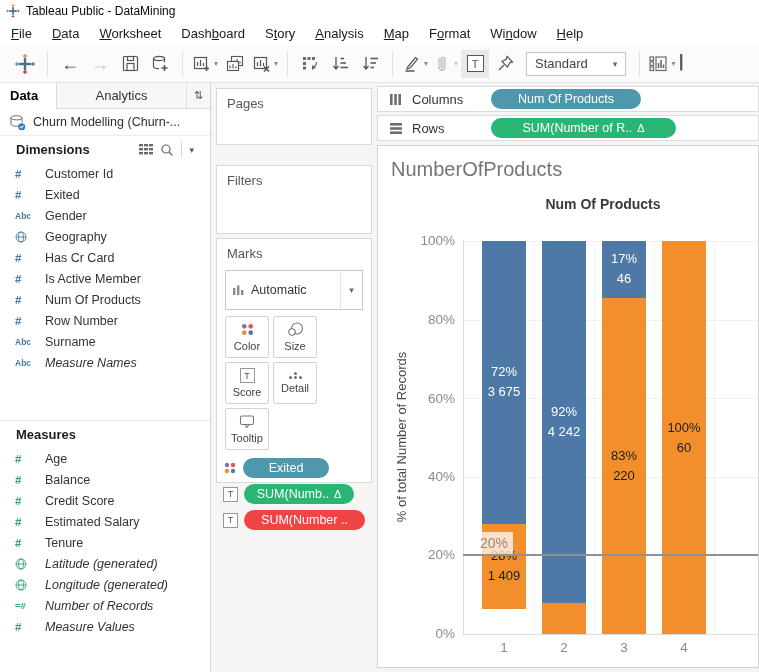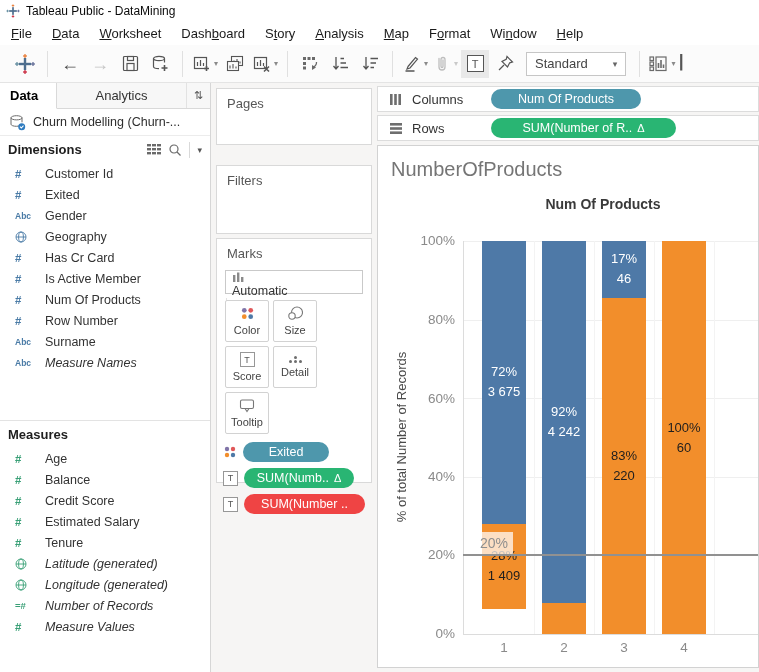--- a/index.html
+++ b/index.html
@@ -36,41 +36,41 @@
   .midpanel { width:164px; background:#f6f5f4; position:relative; }
   .rightarea { flex:1; background:#f6f5f4; position:relative; }
 
   
   .tabs { height:26px; display:flex; border-bottom:1px solid #d9d9d9; flex:0 0 auto; }
   .tab-data { width:57px; background:#fff; font-weight:bold; color:#000; display:flex; align-items:center; padding-left:10px; border-right:1px solid #d9d9d9; margin-bottom:-1px; border-bottom:1px solid #fff; }
   .tab-analytics { flex:1; background:#f7f7f7; color:#333; display:flex; align-items:center; justify-content:center; }
   .tab-swap { width:24px; background:#f7f7f7; border-left:1px solid #e2e2e2; display:flex; align-items:center; justify-content:center; color:#555; font-size:11px; }
   .ds-row { height:27px; display:flex; align-items:center; gap:7px; padding-left:9px; border-bottom:1px solid #ececec; flex:0 0 auto; }
   .ds-label { font-size:12.5px; color:#2e2e2e; white-space:nowrap; }
-  .list-header { height:27px; display:flex; align-items:center; padding:0 8px; flex:0 0 auto; }
+  .list-header { height:27px; display:flex; align-items:center; padding:0 16px; flex:0 0 auto; }
   .list-header .hdr-title { font-weight:bold; font-size:13px; color:#1e1e1e; flex:1; }
   .hdr-icons { display:flex; align-items:center; gap:7px; color:#666; }
   .hdr-sep { width:1px; height:16px; background:#d9d9d9; }
   .hdr-caret { font-size:9px; color:#555; }
   .measures-block { border-top:1px solid #e3e3e3; margin-top:47px; }
   .field-row { height:21px; display:flex; align-items:center; padding-left:15px; }
   .field-icon { width:30px; flex:0 0 auto; display:flex; align-items:center; font-weight:bold; }
   .field-icon.glyph-num { font-size:11.5px; }
   .field-icon.glyph-abc { font-size:8.5px; }
   .field-icon.glyph-calc-num { font-size:9.5px; }
   .field-label { font-size:12.5px; color:#333; white-space:nowrap; }
   .field-label.italic { font-style:italic; }
 
   
   .card { position:absolute; left:5px; right:3px; background:#fff; border:1px solid #d9d9d9; }
   .card-label { color:#575757; font-size:13px; padding:7px 0 0 10px; }
   #pagesCard { top:5px; height:57px; }
   #filtersCard { top:82px; height:69px; }
   #marksCard { top:155px; height:245px; }
-  .marktype-select { height:24px; margin:9px 8px 6px 8px; border:1px solid #c9c9c9; display:flex; background:#fff;flex-direction:column; }
+  .marktype-select { height:40px; margin:9px 8px 6px 8px; border:1px solid #c9c9c9; display:flex; align-items:center; background:#fff; }
   .marktype-select .mt-text { flex:1; padding-left:6px; font-size:12.5px; color:#333; }
   .marktype-select .mt-caret { width:22px; border-left:1px solid #e2e2e2; text-align:center; font-size:9px; color:#666; align-self:stretch; display:flex; align-items:center; justify-content:center; }
   .mark-btn-grid { padding:0 8px; display:flex; flex-wrap:wrap; gap:4px; }
   .mark-btn { width:44px; height:42px; border:1px solid #d2d2d2; border-radius:2px; background:#fff; display:flex; flex-direction:column; align-items:center; justify-content:center; gap:3px; }
   .mark-btn .mb-label { font-size:11px; color:#444; }
   .detail-icon { display:flex; flex-direction:column; align-items:center; gap:1px; }
   .detail-icon .drow { display:flex; gap:2px; }
   .dot3 { width:3px; height:3px; border-radius:50%; background:#6e6e6e; }
   .mark-pills { padding:8px 6px 0 6px; display:flex; flex-direction:column; gap:6px; }
   .pill-row { display:flex; align-items:center; gap:6px; }

